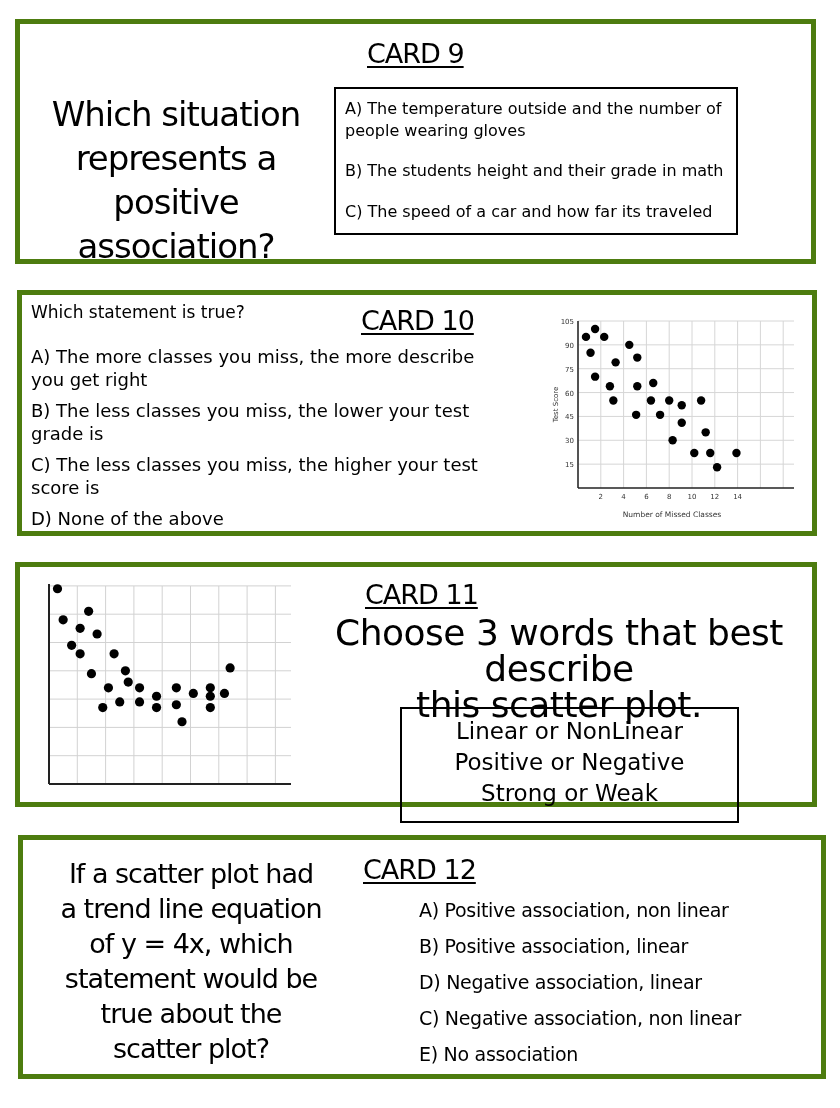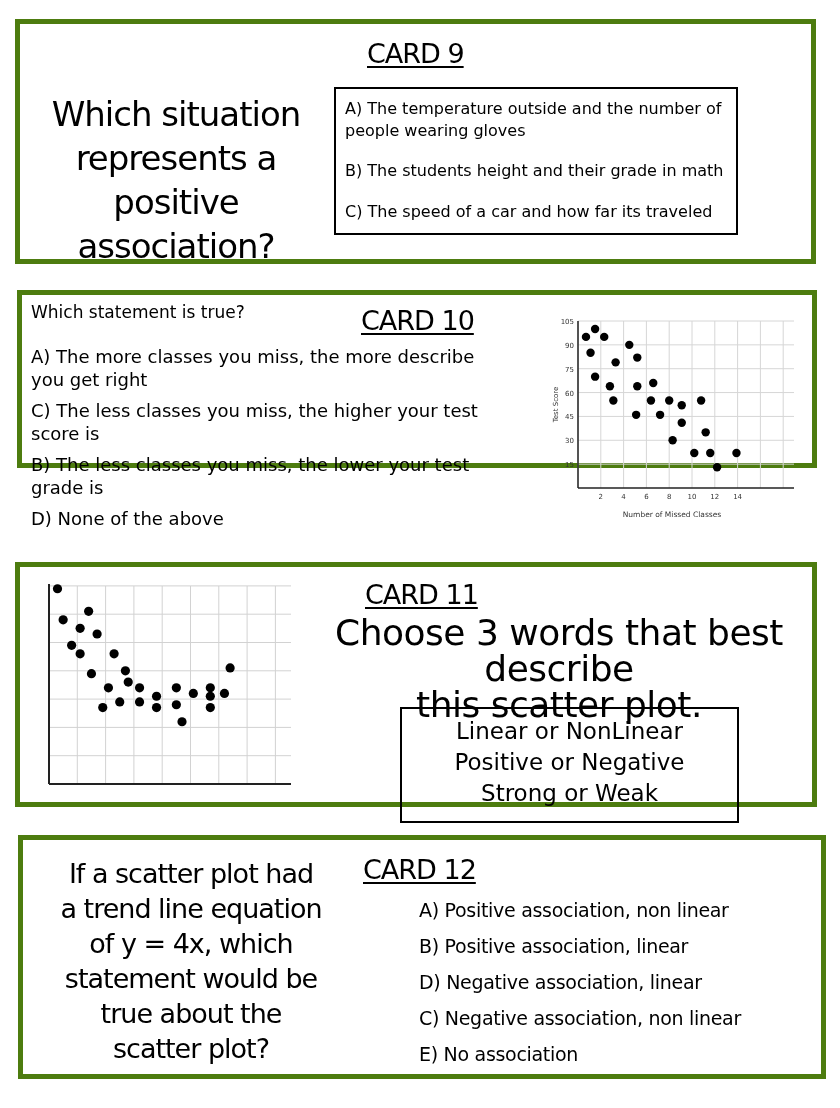--- a/index.html
+++ b/index.html
@@ -26,35 +26,35 @@
   <div class="box" style="left:314px;top:63px;width:404px;height:148px;font-size:16px;">
     <div class="abs" style="left:9px;top:9px;line-height:22px;">
       <div>A) The temperature outside and the number of</div>
       <div>people wearing gloves</div>
     </div>
     <div class="abs" style="left:9px;top:72px;">B) The students height and their grade in math</div>
     <div class="abs" style="left:9px;top:113px;">C) The speed of a car and how far its traveled</div>
   </div>
 </div>
 
-<div class="card" style="left:17px;top:290px;width:800px;height:178px;">
+<div class="card" style="left:17px;top:290px;width:800px;height:246px;">
   <div class="abs" style="left:9px;top:7px;font-size:17px;">Which statement is true?</div>
   <div class="abs title" style="left:339px;top:10px;">CARD 10</div>
   <div class="abs" style="left:9px;top:50px;font-size:18px;line-height:23px;">
     <div style="margin-bottom:8px;">
       <div>A) The more classes you miss, the more describe</div>
       <div>you get right</div>
     </div>
     <div style="margin-bottom:8px;">
+      <div>B) The less classes you miss, the lower your test</div>
+      <div>grade is</div>
+    </div>
+    <div style="margin-bottom:8px;">
       <div>C) The less classes you miss, the higher your test</div>
       <div>score is</div>
-    </div>
-    <div style="margin-bottom:8px;">
-      <div>B) The less classes you miss, the lower your test</div>
-      <div>grade is</div>
     </div>
     <div>D) None of the above</div>
   </div>
   <svg class="abs" style="left: 502px; top: 15px;" width="270" height="215" viewBox="502 15 270 215" id="chart10">
       <g>
         <line x1="556" y1="26" x2="556" y2="193" stroke="#d6d6d6" stroke-width="1"></line>
         <line x1="578.8" y1="26" x2="578.8" y2="193" stroke="#d6d6d6" stroke-width="1"></line>
         <line x1="601.6" y1="26" x2="601.6" y2="193" stroke="#d6d6d6" stroke-width="1"></line>
         <line x1="624.4" y1="26" x2="624.4" y2="193" stroke="#d6d6d6" stroke-width="1"></line>
         <line x1="647.2" y1="26" x2="647.2" y2="193" stroke="#d6d6d6" stroke-width="1"></line>

